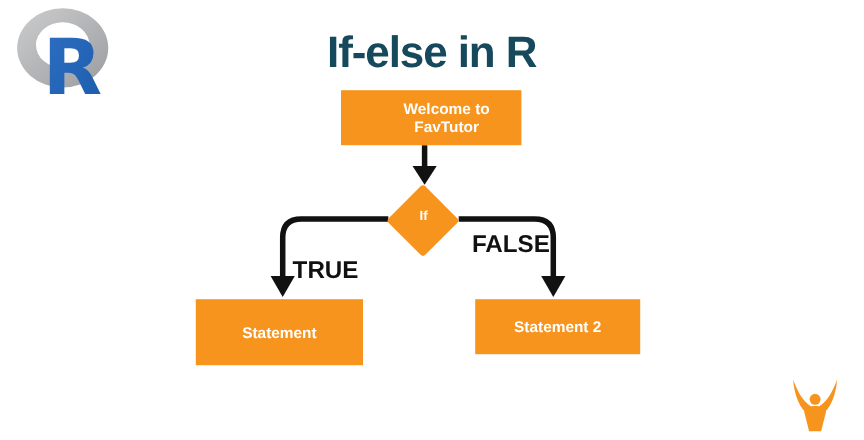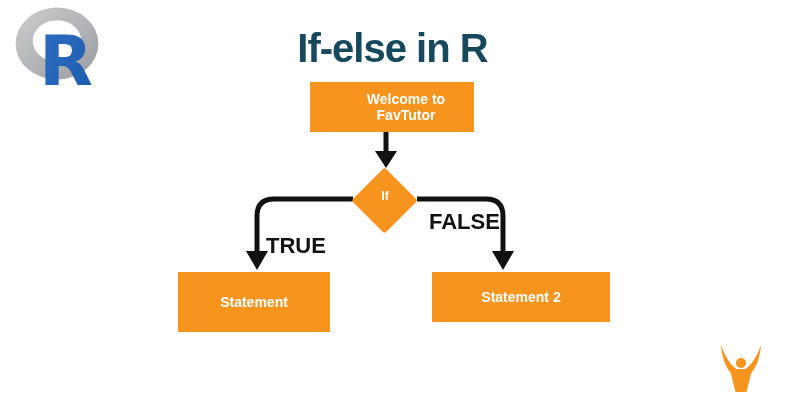--- a/index.html
+++ b/index.html
@@ -59,21 +59,21 @@
     color: #ffffff;
     font-weight: bold;
     font-size: 14px;
     display: flex;
     align-items: center;
     justify-content: center;
     text-align: center;
   }
   .box-start  { left: 310px; top: 82px;  width: 136px; height: 50px; padding-left: 28px; }
   .box-left   { left: 178px; top: 272px; width: 152px; height: 60px; }
-  .box-right  { left: 432px; top: 272px; width: 178px; height: 50px; }
+  .box-right  { left: 432px; top: 272px; width: 150px; height: 50px; }
   
   .diamond {
     position: absolute;
     left: 361px;
     top: 177px;
     width: 47px;
     height: 47px;
     background: var(--accent, #F7941D);
     transform: rotate(45deg);
     border-radius: 3px;

